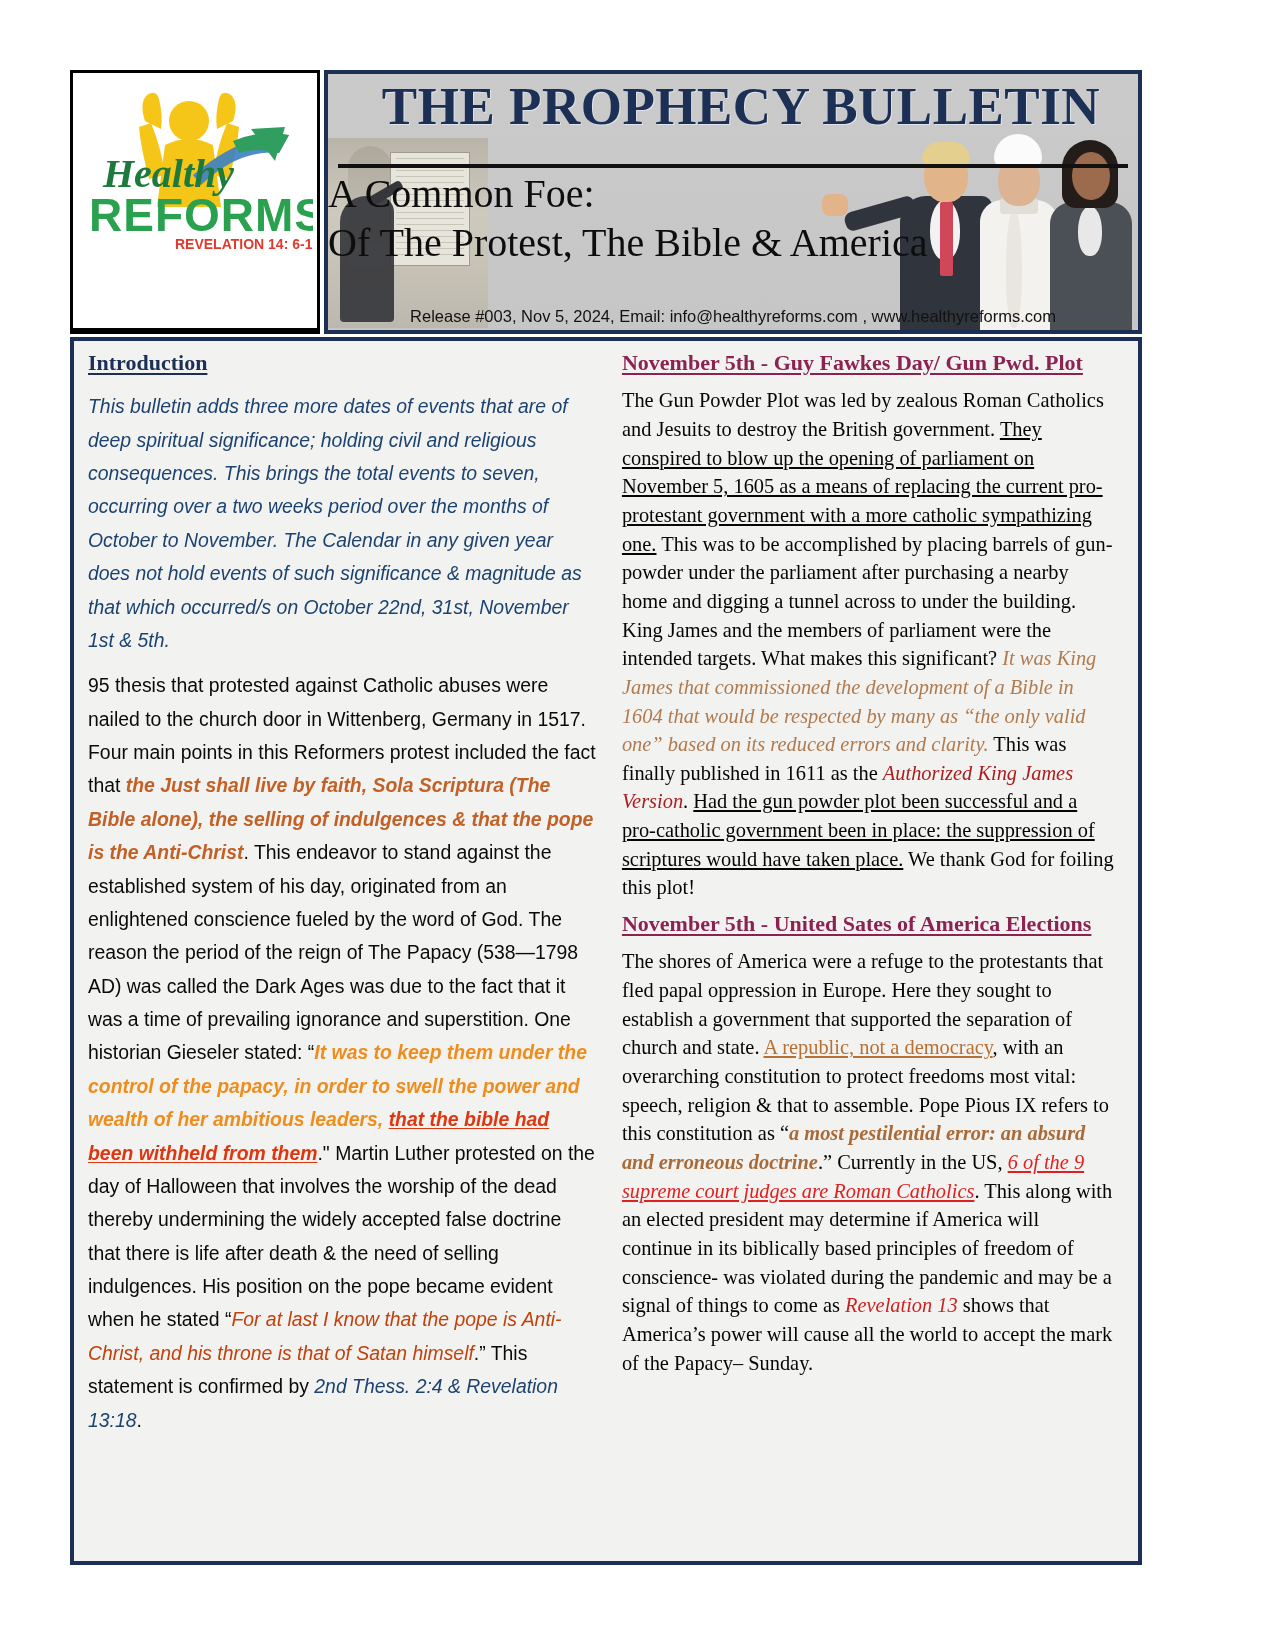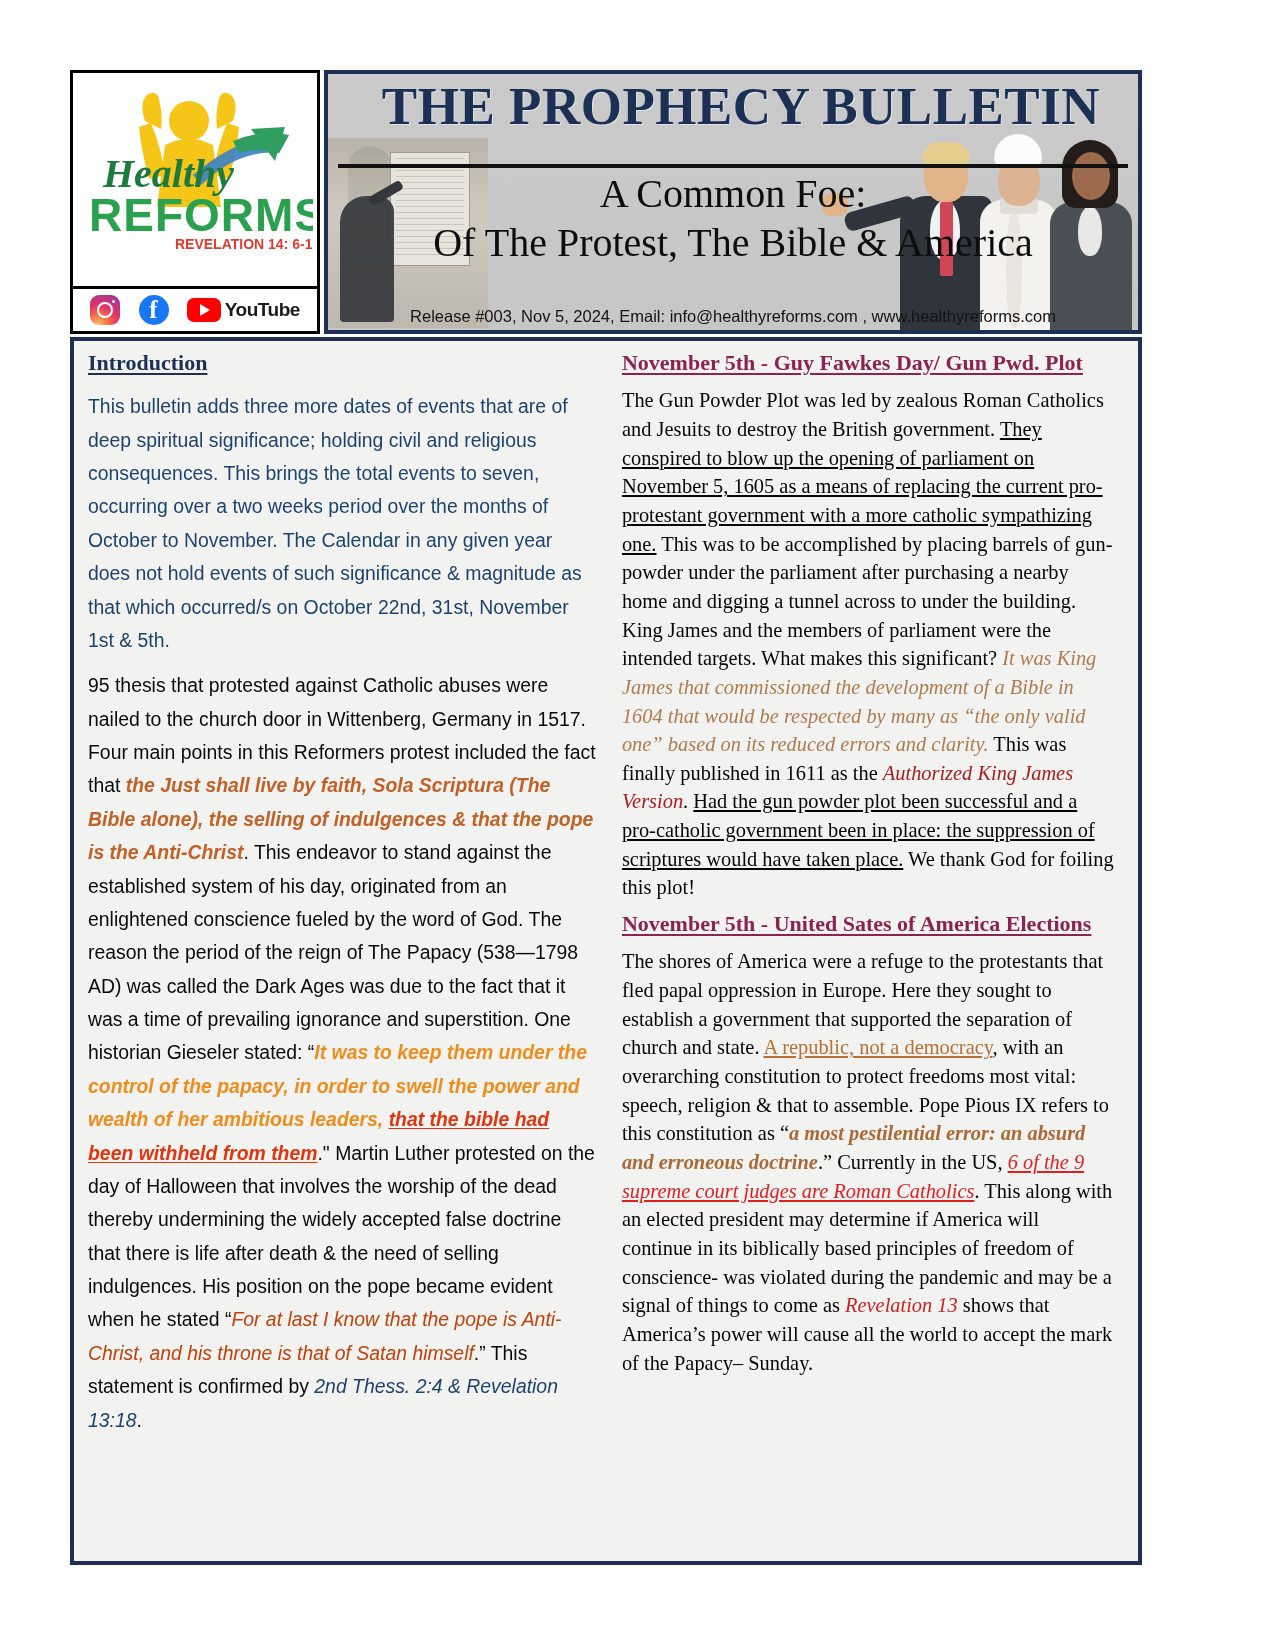--- a/index.html
+++ b/index.html
@@ -242,21 +242,21 @@
     position: absolute;
     left: 10px; right: 10px;
     top: 90px;
     border-top: 4px solid #111;
     z-index: 3;
   }
   .banner-sub {
     position: absolute;
     left: 0; right: 0;
     top: 96px;
-    text-align: center;
+    text-align: left;
     font-family: "Liberation Serif", serif;
     font-size: 40px;
     line-height: 1.22;
     color: #0d0d0d;
     z-index: 3;
   }
   .banner-sub .l1 { display:block; }
   .banner-sub .l2 { display:block; }
   .banner-release {
     position: absolute;
@@ -304,20 +304,21 @@
     color: #1b3054;
     text-decoration: underline;
     text-underline-offset: 3px;
     display: inline-block;
   }
   h2.sec-head.maroon { color: #8c2252; }
 
   .p-intro {
     margin: 9px 0 0 0;
     font-family: "Liberation Sans", sans-serif;
+    font-style: italic;
     font-size: 19.4px;
     line-height: 1.72;
     color: #1c4370;
     text-align: left;
   }
 
   .p-left {
     margin: 8px 0 0 0;
     font-family: "Liberation Sans", sans-serif;
     font-size: 19.4px;
@@ -369,28 +370,20 @@
 
           <path d="M120 96 q50 -42 96 -40 l-10 18 q-40 -4 -78 32 z" fill="#3b7fc4" opacity="0.9"></path>
           <path d="M160 62 q30 -12 56 -6 l-10 18 q-22 -6 -40 0 z" fill="#2f9e5e"></path>
           <path d="M178 50 l34 -2 l-10 34 z" fill="#2f9e5e"></path>
 
           <text x="30" y="108" font-family="'Liberation Serif', serif" font-style="italic" font-weight="700" font-size="40" fill="#1e7a3c">Healthy</text>
 
           <text x="16" y="152" font-family="'Liberation Sans', sans-serif" font-weight="700" font-size="46" letter-spacing="1" fill="#2aa14f">REFORMS</text>
           <text x="102" y="170" font-family="'Liberation Sans', sans-serif" font-weight="700" font-size="14" fill="#e03a2f">REVELATION 14: 6-12</text>
         </svg>
-      </div>
-      <div class="logo-social">
-        <span class="ig-icon"></span>
-        <span class="fb-icon"></span>
-        <span class="yt-wrap">
-          <span class="yt-icon"></span>
-          <span class="yt-text">YouTube</span>
-        </span>
       </div>
     </div>
 
     <div class="banner">
       <div class="banner-photos">
         <div class="photo-left">
           <div class="arch"></div>
           <div class="door-panel">
             <div class="door-lines"></div>
           </div>

